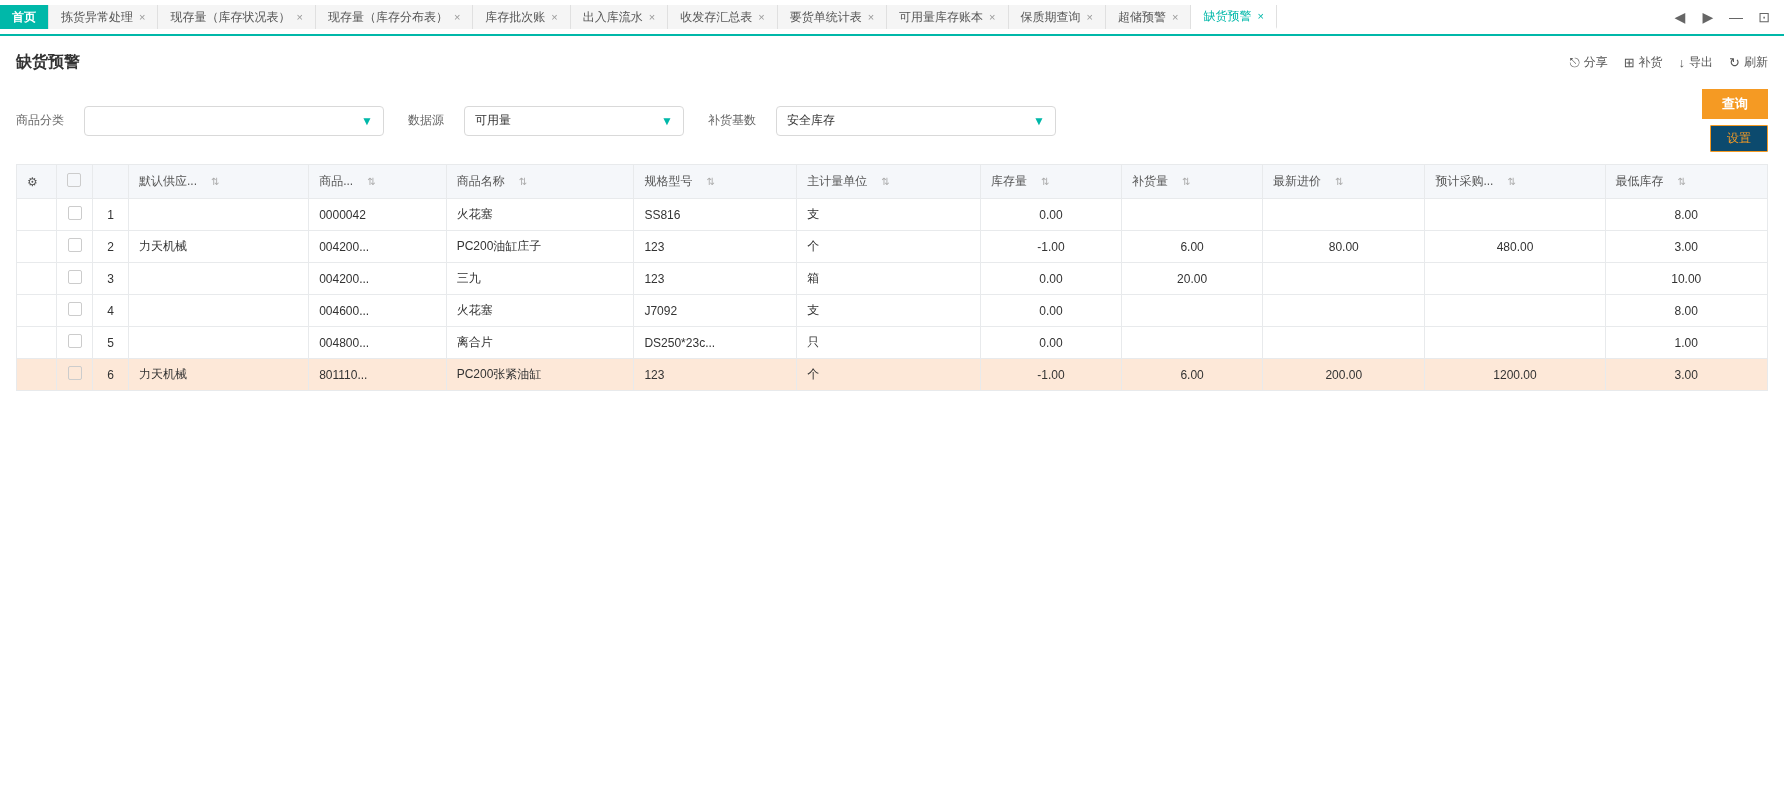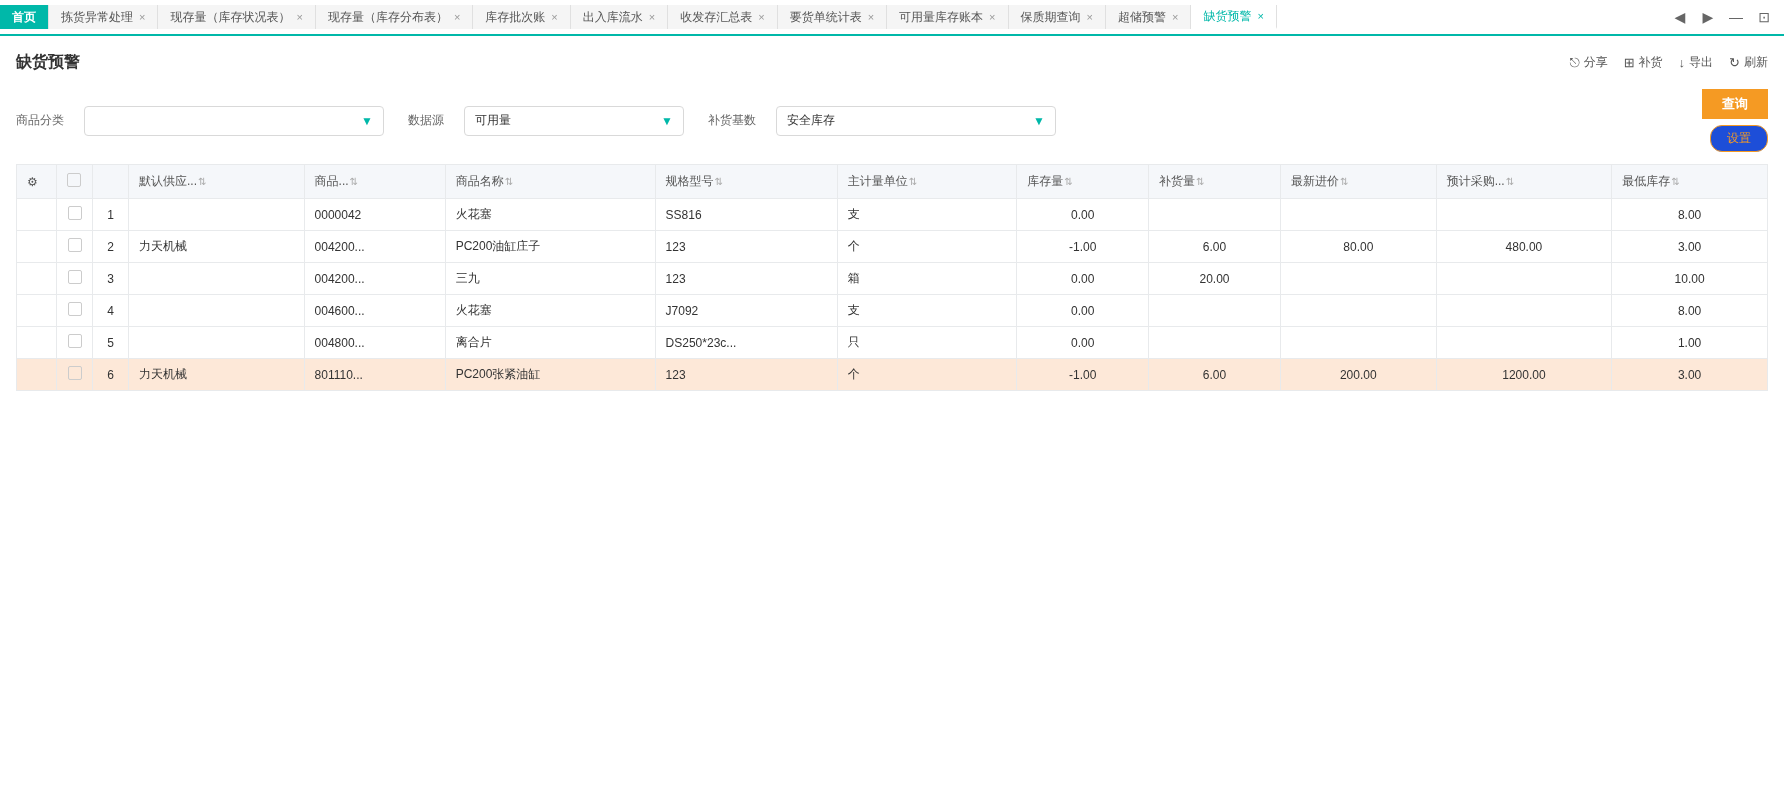--- a/index.html
+++ b/index.html
@@ -149,24 +149,24 @@
       background: #f59a23;
       color: #fff;
       border: none;
       border-radius: 0;
       padding: 6px 20px;
       cursor: pointer;
       font-size: 13px;
       font-weight: bold;
     }
     .btn-settings {
-      background: #1d4ed8;
+      background: #0c4a6e;
       color: #f59a23;
       border: 1px solid #f59a23;
-      border-radius: 12px;
+      border-radius: 1px;
       padding: 4px 16px;
       cursor: pointer;
       font-size: 12px;
     }
 
     
     .data-table {
       width: 100%;
       border-collapse: collapse;
       margin-top: 8px;
@@ -187,21 +187,21 @@
       font-size: 12px;
       color: #333;
       white-space: nowrap;
     }
     .data-table tbody tr.highlighted {
       background: #fde8d8;
     }
     .th-sort {
       display: inline-flex;
       align-items: center;
-      gap: 1px;
+      gap: 14px;
       cursor: pointer;
     }
     .sort-icon {
       color: #aaa;
       font-size: 10px;
     }
     .gear-col { width: 40px; text-align: center; }
     .check-col { width: 36px; text-align: center; }
     .num-col { width: 36px; text-align: center; color: #666; }
     .num-right { text-align: center; }

